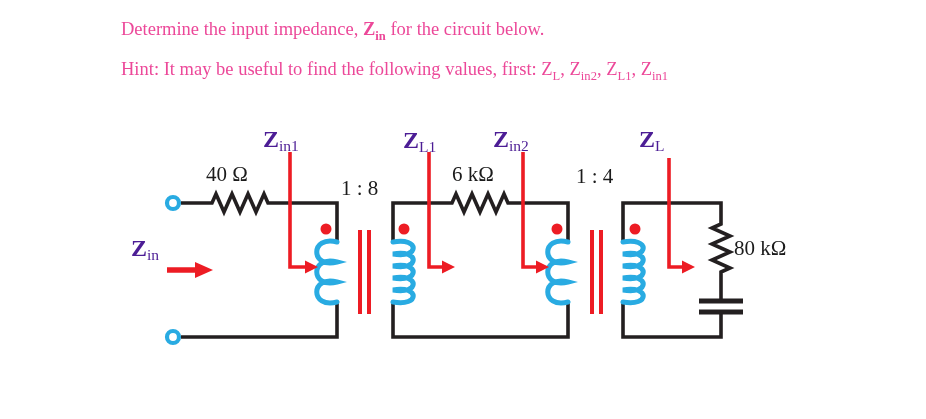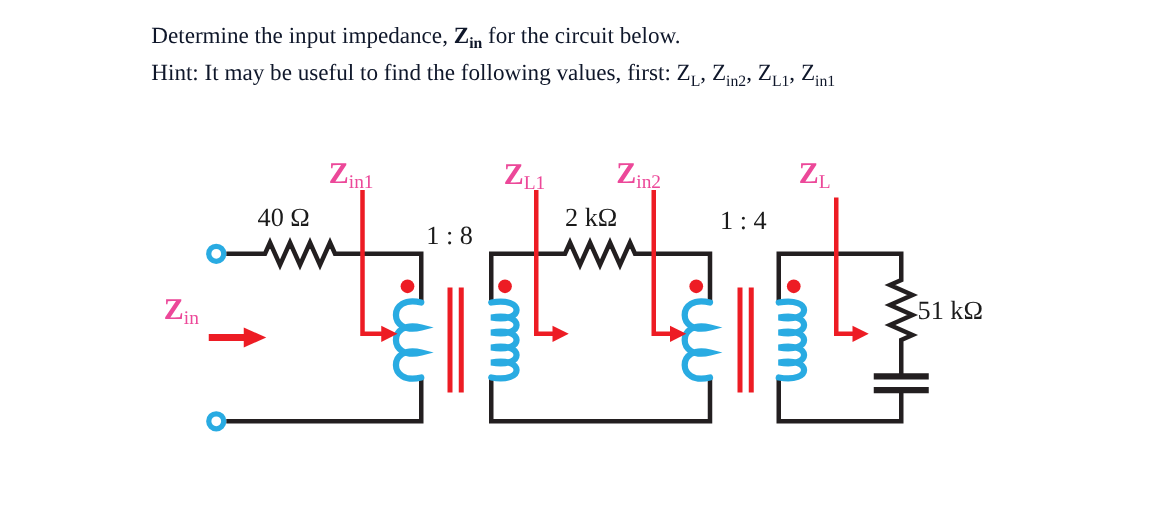--- a/index.html
+++ b/index.html
@@ -1,26 +1,26 @@
 <!DOCTYPE html>
 <html><head>
 <meta charset="utf-8">
 <style>
   html,body { margin:0; padding:0; background:#ffffff; }
   body { width:926px; height:419px; overflow:hidden;
          font-family:"Liberation Serif", serif; color:#1b1b1b; }
   .stage { position:relative; width:926px; height:419px; background:#fff; }
   .stage > svg { position:absolute; left:0; top:0; }
 
-  .txtline { position:absolute; font-size:18.5px; white-space:nowrap; color:#0f172a; }
+  .txtline { position:absolute; font-size:18.5px; white-space:nowrap; color:#ec4899; }
   .txtline .bsym { font-weight:bold; }
   .txtline sub { font-size:0.68em; line-height:0; }
   .txtline .bsym sub { font-weight:bold; }
 
-  .zlbl { position:absolute; font-weight:bold; font-size:24px; color:#ec4899; white-space:nowrap; }
+  .zlbl { position:absolute; font-weight:bold; font-size:24px; color:#4c1d95; white-space:nowrap; }
   .zlbl sub { font-weight:400; font-size:15.5px; line-height:0; vertical-align:-4px; }
 
   .val { position:absolute; font-size:21px; color:#1b1b1b; white-space:nowrap; }
   .ital { font-style:italic; }
 </style>
 </head>
 <body>
 
 <div class="stage">
 
@@ -77,38 +77,38 @@
     <g>
       <path stroke="#ed1c24" stroke-width="5.5" fill="none" d="M167,270 H196"></path>
       <polygon fill="#ed1c24" points="213,270 195,262 195,278"></polygon>
     </g>
   </svg>
 
   <div class="txtline" style="left:121px; top:19px">
     <span>Determine the input impedance, </span><span class="bsym"><span>Z</span><sub>in</sub></span><span> for the circuit below.</span>
   </div>
 
-  <div class="txtline" style="left:121px; top:49px">
+  <div class="txtline" style="left:121px; top:59px">
     <span>Hint: It may be useful to find the following values, first: </span><span><span>Z</span><sub>L</sub><span>, </span></span><span><span>Z</span><sub>in2</sub><span>, </span></span><span><span>Z</span><sub>L1</sub><span>, </span></span><span><span>Z</span><sub>in1</sub><span></span></span>
   </div>
 
   <div class="zlbl" style="left:263px; top:126px"><span>Z</span><sub>in1</sub></div>
 
   <div class="zlbl" style="left:403px; top:127px"><span>Z</span><sub>L1</sub></div>
 
   <div class="zlbl" style="left:493px; top:126px"><span>Z</span><sub>in2</sub></div>
 
   <div class="zlbl" style="left:639px; top:126px"><span>Z</span><sub>L</sub></div>
 
   <div class="zlbl" style="left:131px; top:235px"><span>Z</span><sub>in</sub></div>
 
   <div class="val" style="left:206px; top:162px">40 Ω</div>
 
   <div class="val" style="left:341px; top:176px">1 : 8</div>
 
-  <div class="val" style="left:452px; top:162px">2 kΩ</div>
+  <div class="val" style="left:452px; top:162px">6 kΩ</div>
 
   <div class="val" style="left:576px; top:164px">1 : 4</div>
 
-  <div class="val" style="left:734px; top:236px">51 kΩ</div>
+  <div class="val" style="left:734px; top:236px">80 kΩ</div>
 
 
 </div>
 
 </body></html>

